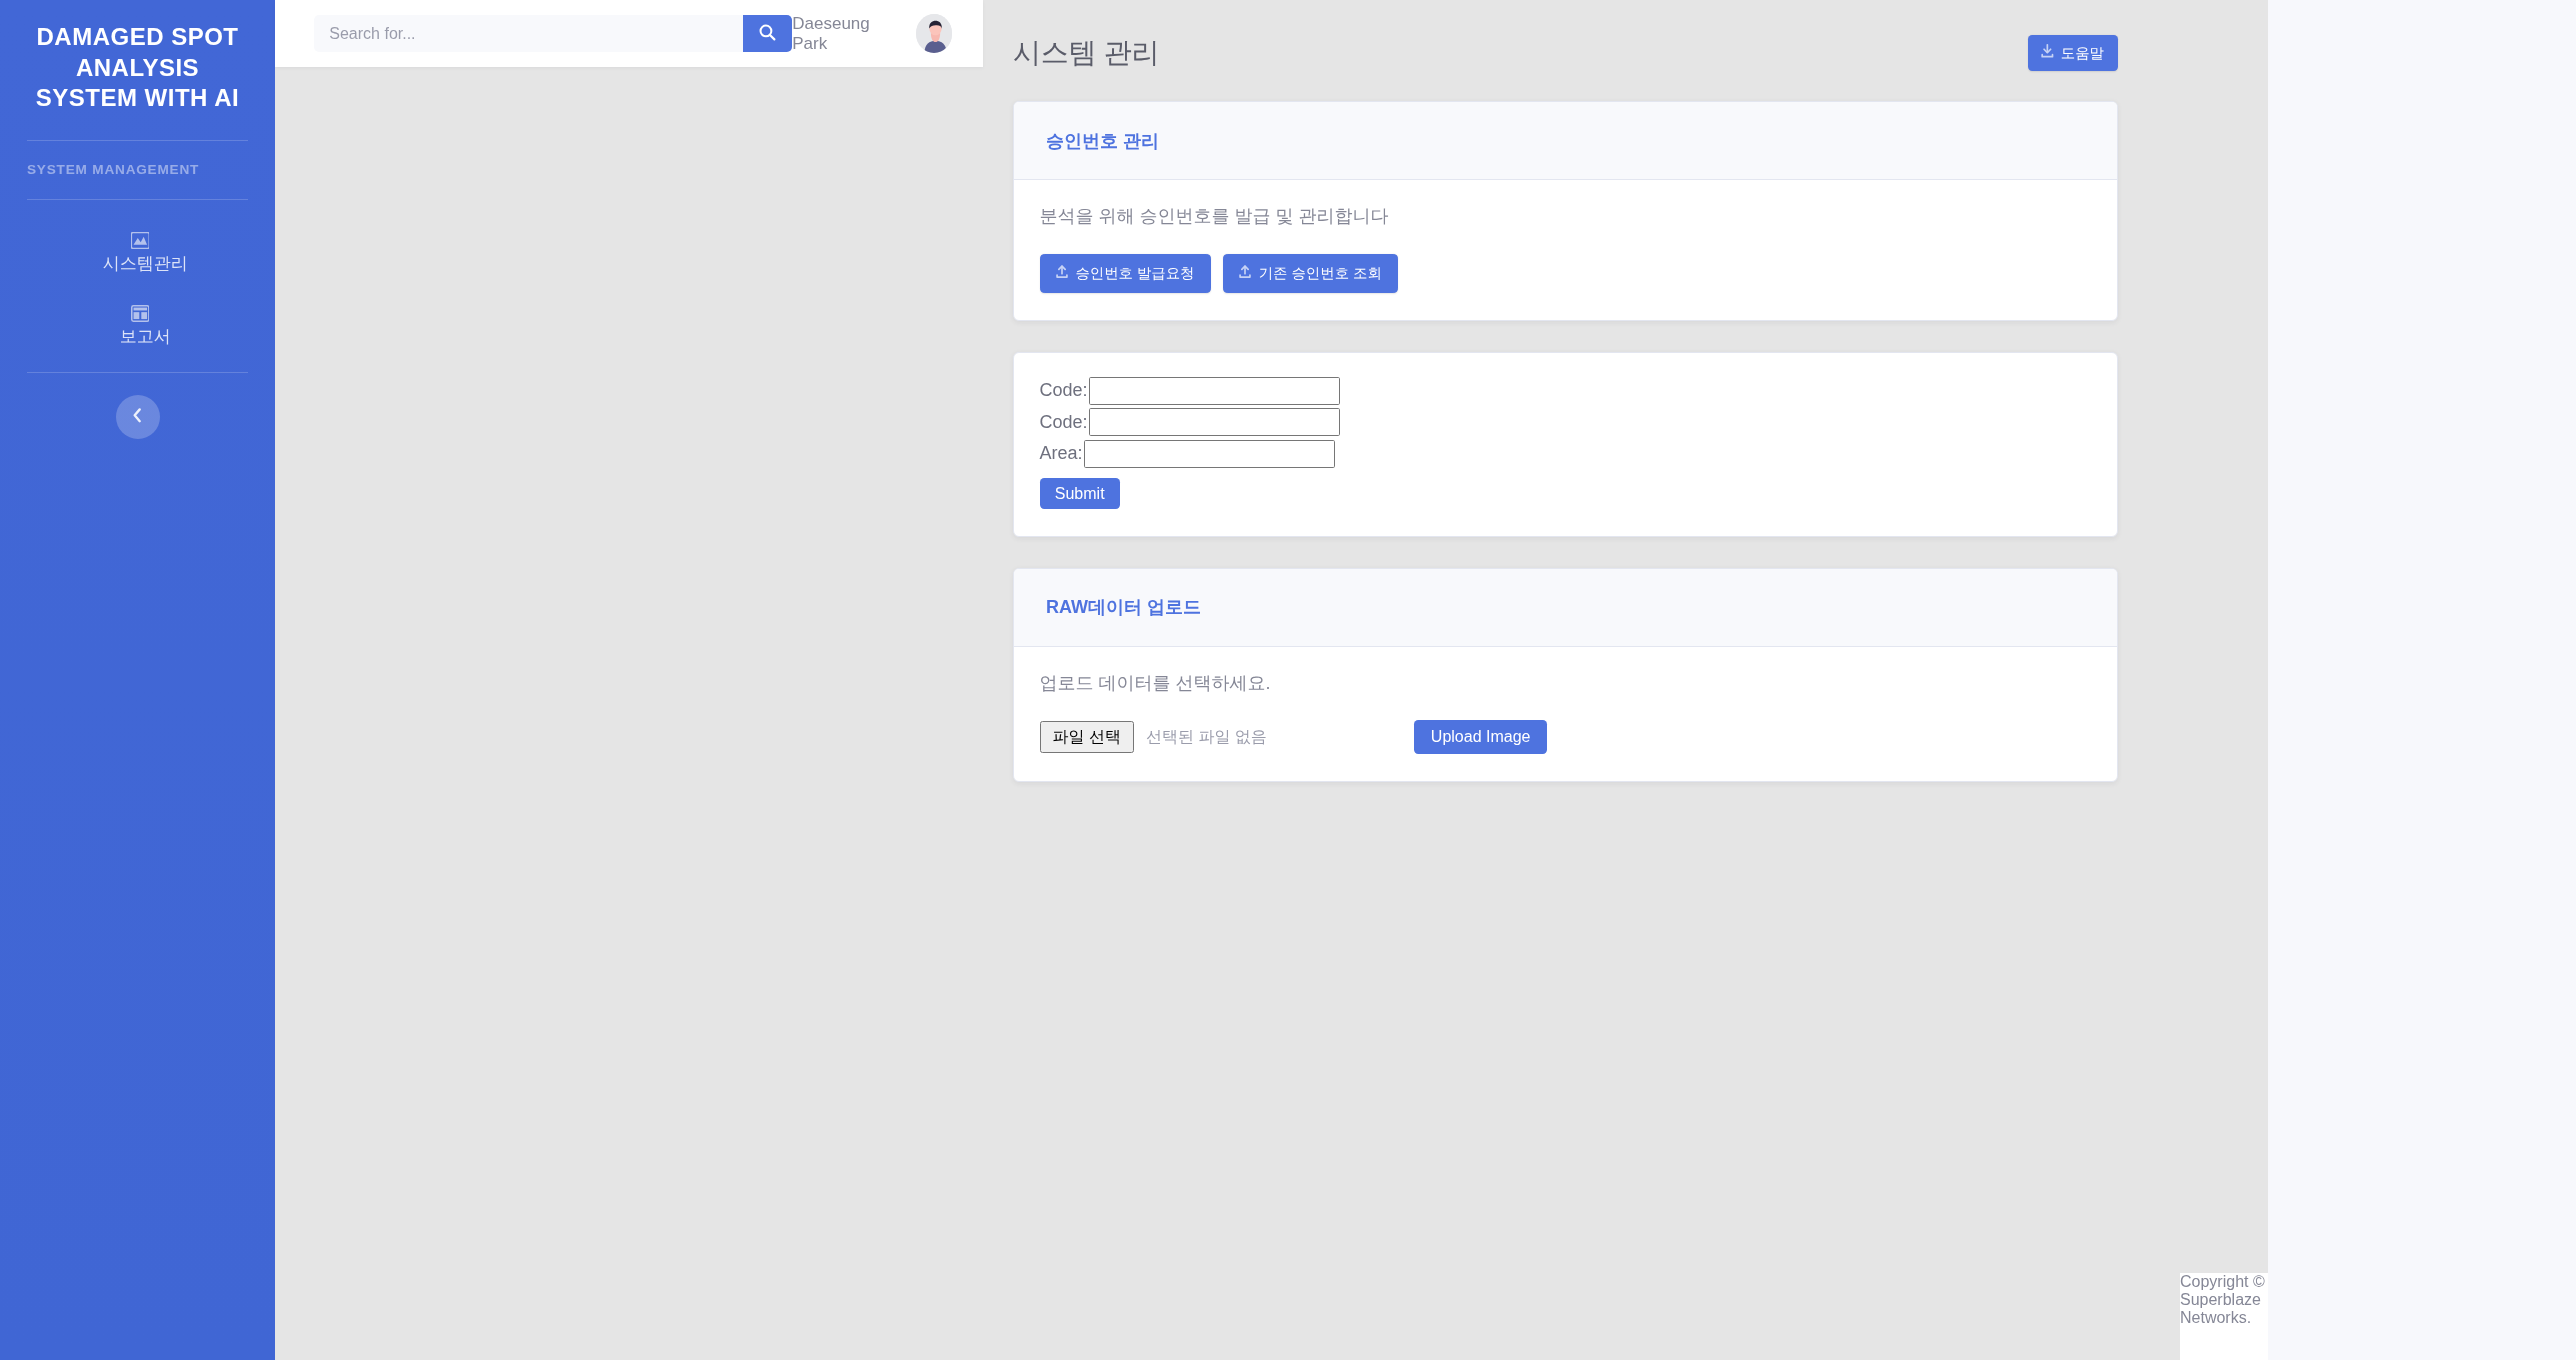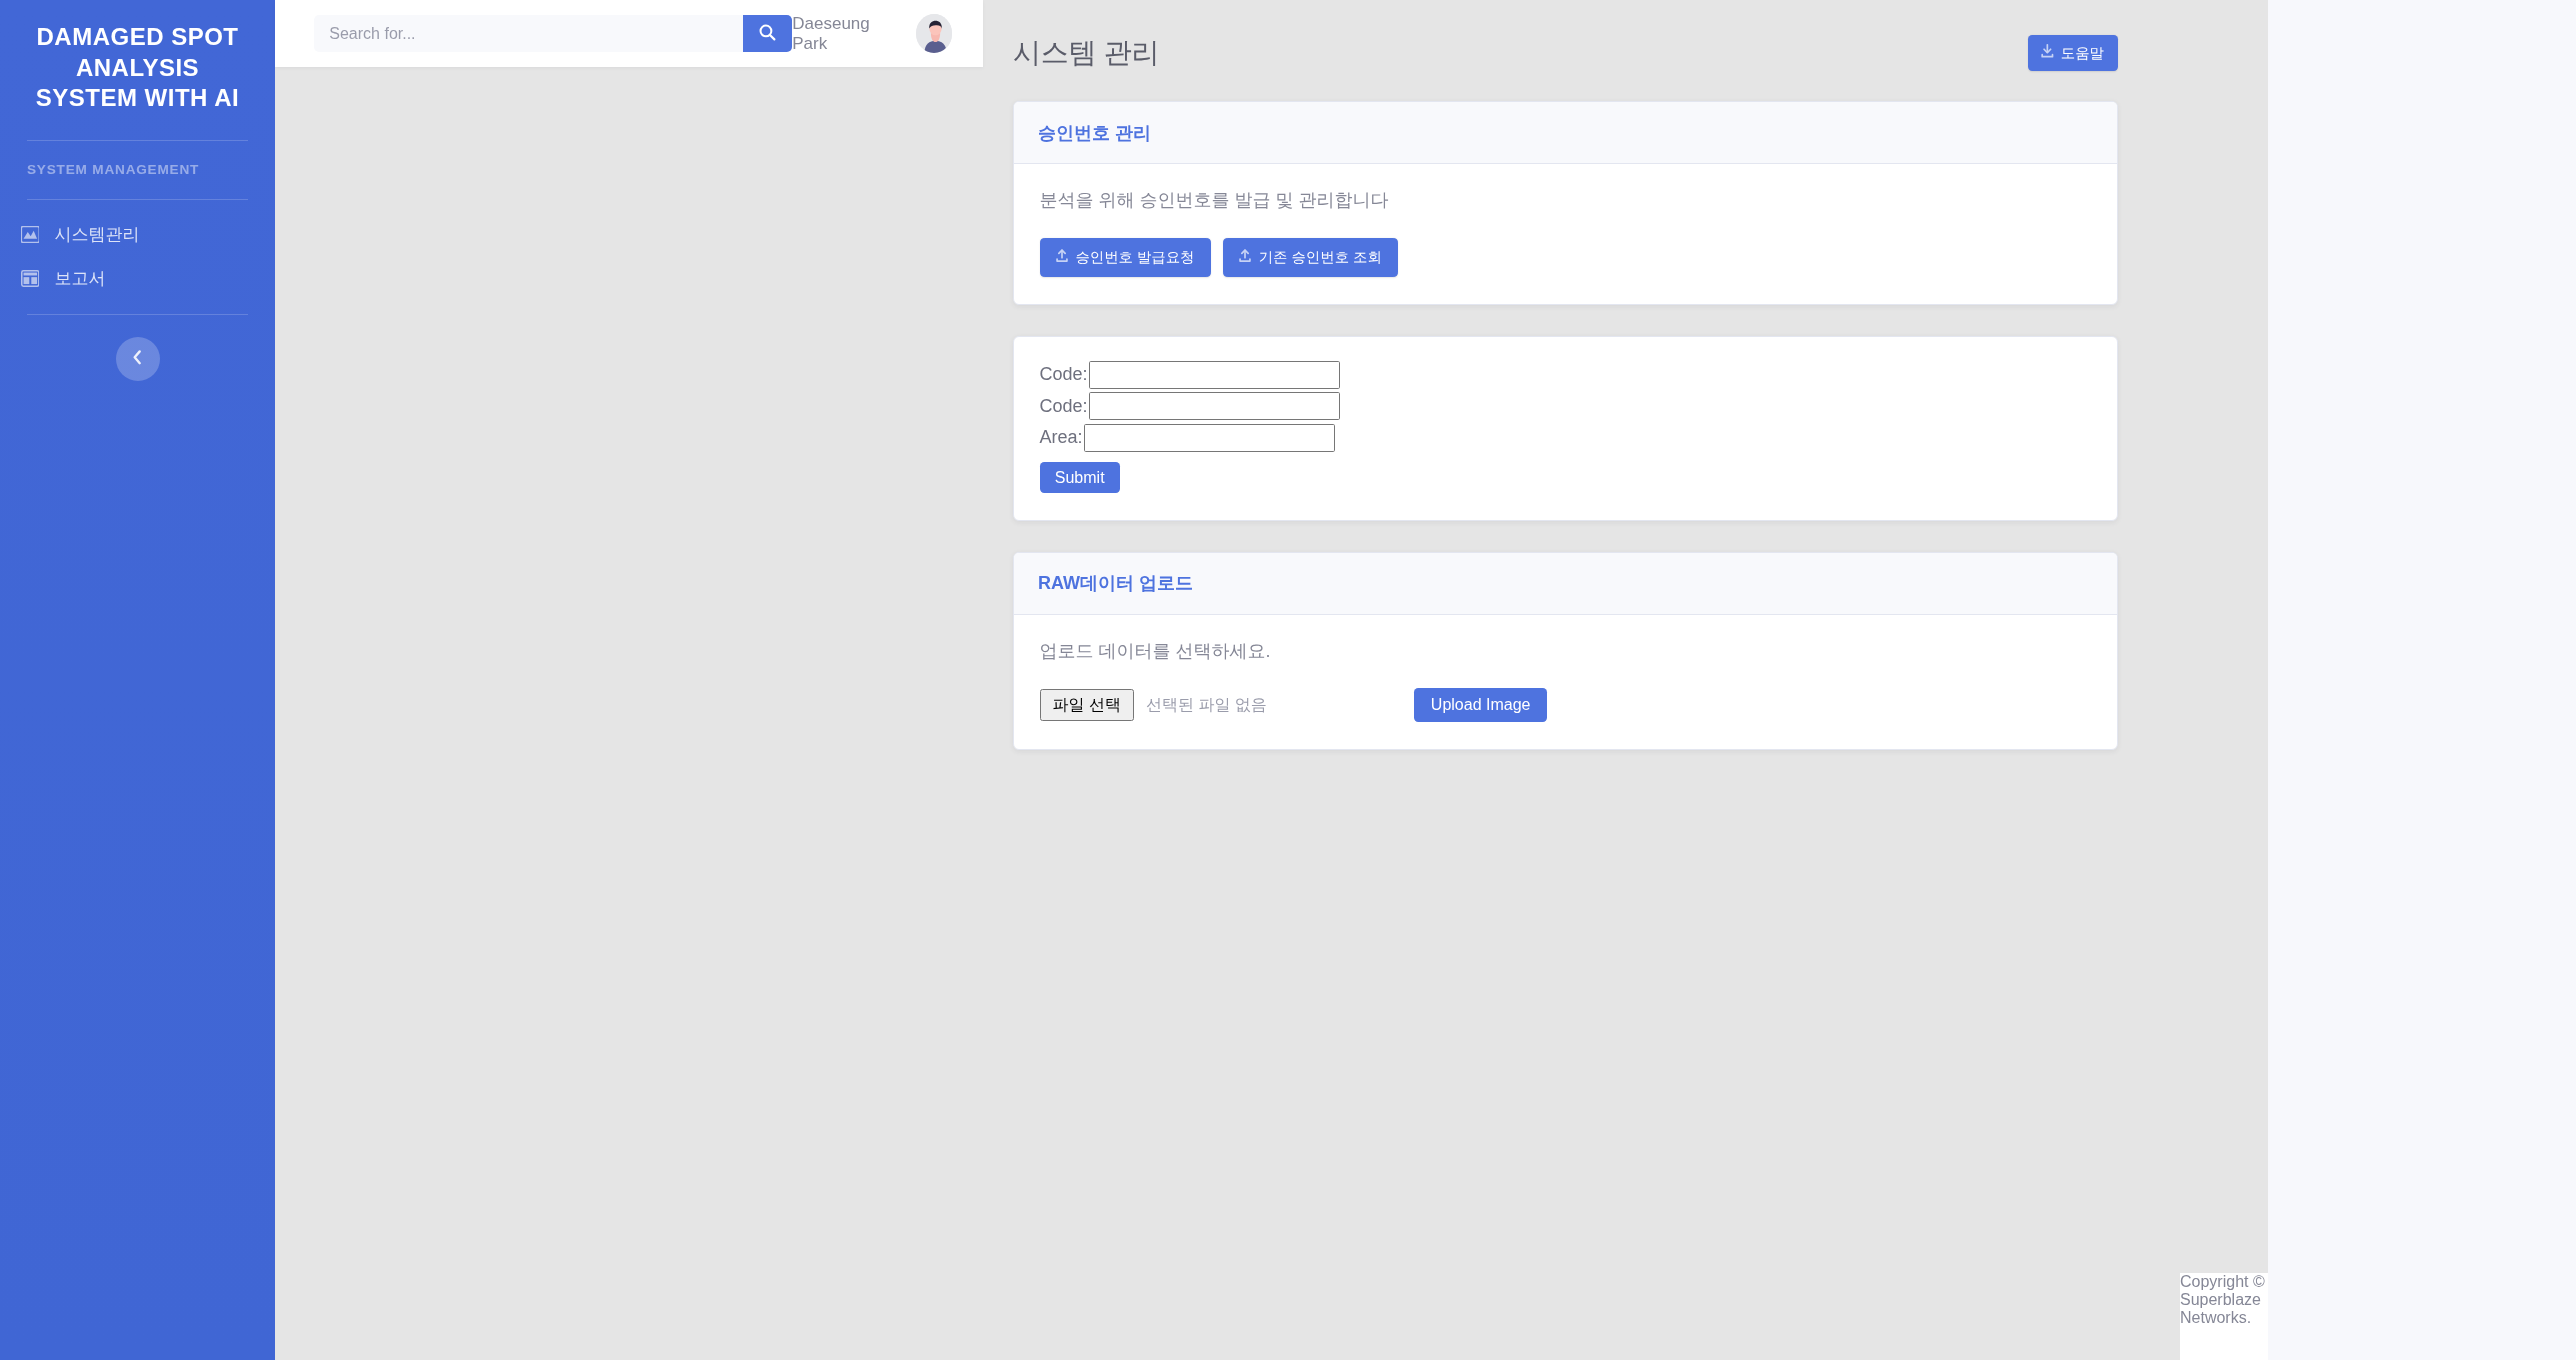--- a/index.html
+++ b/index.html
@@ -44,20 +44,21 @@
   }
   .nav { padding: 12px 0 8.5px 0; }
   .nav-item {
     display: flex;
     align-items: center;
     padding: 13.6px 0 13.6px 15.3px;
     color: rgba(255,255,255,0.82);
     font-size: 17px;
     cursor: pointer;
     text-decoration: none;
+    flex-direction: column;
   }
   .nav-icon {
     width: 29px;
     flex: 0 0 29px;
     display: flex;
     align-items: center;
     justify-content: center;
     margin-right: 10.2px;
     opacity: 0.72;
   }
@@ -175,21 +176,21 @@
     box-shadow: 0 1.7px 5.1px rgba(58,59,69,0.075);
     margin-bottom: 30.5px;
     overflow: hidden;
   }
   .card-header {
     background: #f8f9fc;
     border-bottom: 0.8px solid #e3e6f0;
     padding: 18.6px 24px 18.6px 24px;
   }
   .card-header h6 {
-    margin: 0;
+    margin: 8px;
     color: #4e73df;
     font-size: 18px;
     font-weight: bold;
   }
   .card-body { padding: 24px 25.4px 27px 25.4px; }
   .card-text {
     font-size: 18px;
     color: #858796;
     margin: 0 0 25.4px 0;
   }

